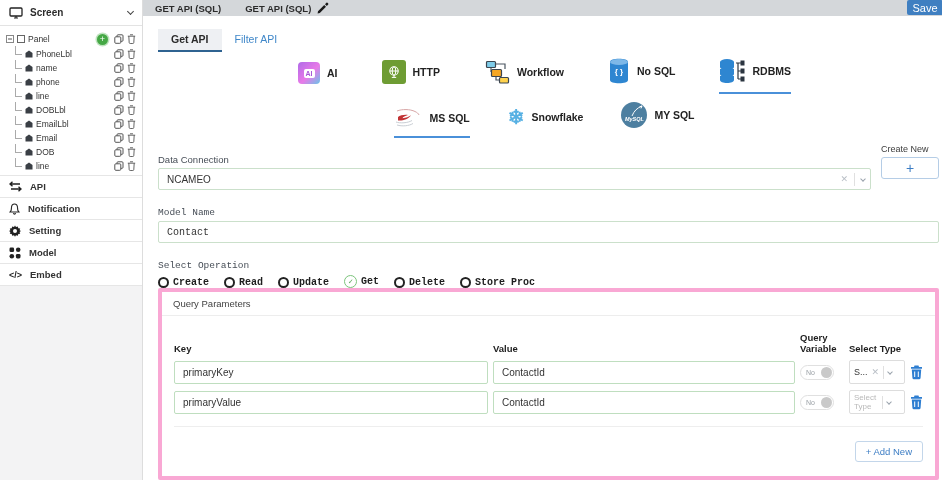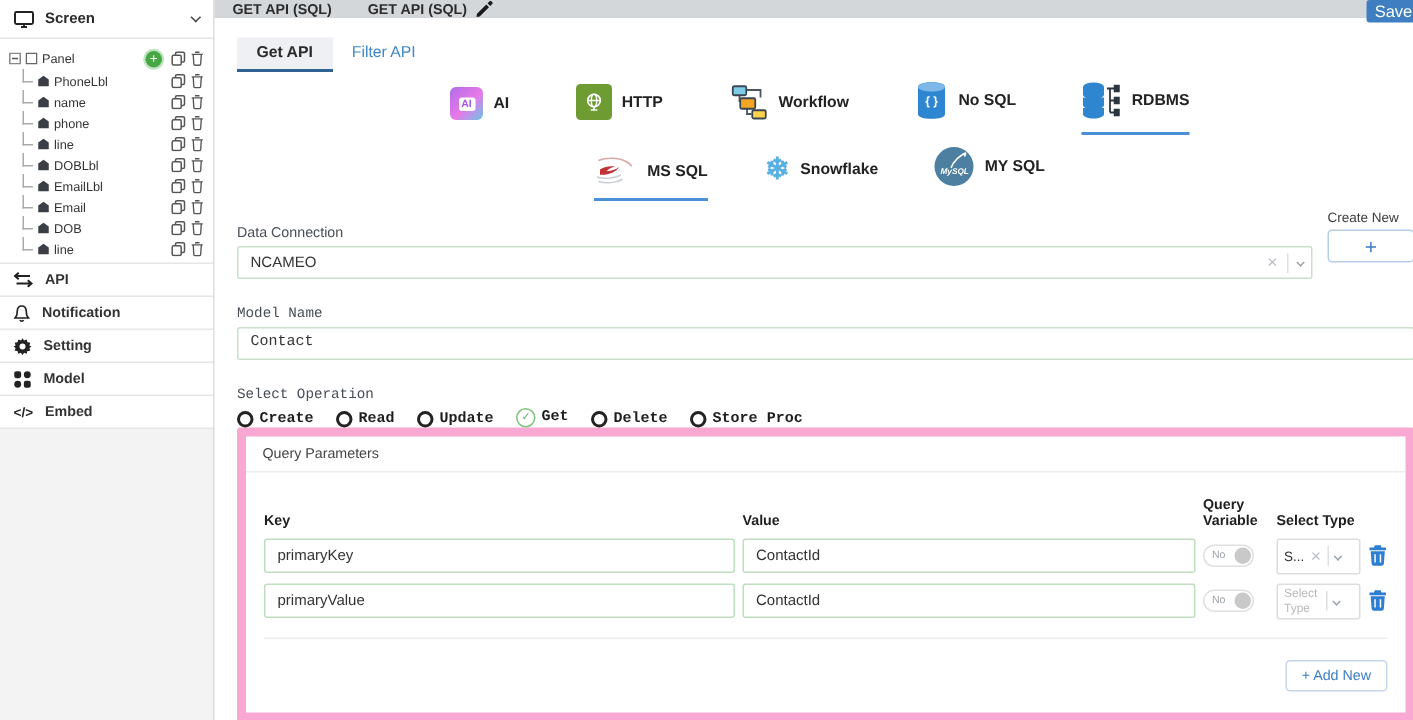--- a/index.html
+++ b/index.html
@@ -58,21 +58,21 @@
   .vdiv { width:1px; height:13px; background:#e0e0e0; }
   .dc-right { width:58px; display:flex; flex-direction:column; }
   .create-new { font-size:9px; color:#3c3c3c; margin:-10px 0 3px 0; white-space:nowrap; }
   .plus-btn { height:22px; border:1px solid #b5cde6; border-radius:3px; background:#fff; color:#3c7dc4; font-size:14px; line-height:18px; cursor:pointer; font-family:inherit; }
   .sect { margin-top:17px;font-family:Liberation Mono, monospace; }
   .radio-row { display:flex; gap:15px; margin-top:4px; align-items:flex-end; }
   .radio-opt { display:flex; align-items:center; gap:4px; font-size:10px; font-weight:700; color:#1e1e1e; cursor:pointer; }
   .rcircle { width:11px; height:11px; border:2px solid #222; border-radius:50%; background:#fff; }
   .rcheck { width:13px; height:13px; border:1.3px solid #7cc47c; border-radius:50%; color:#56a856; font-size:8px; line-height:11px; text-align:center; }
   
-  .qp-panel { border:6px solid #f9a8d4; border-radius:2px; }
+  .qp-panel { border:4px solid #f9a8d4; border-radius:2px; }
   .qp-header { font-size:9.5px; color:#444; padding:6px 11px; border-bottom:1px solid #ededed; }
   .qp-body { padding:0 12px 14px 12px; }
   .tgrid { display:grid; grid-template-columns:314px 302px 44px 56px 1fr; column-gap:5px; }
   .tgrid.head { margin-top:16px; align-items:end; font-size:9.5px; font-weight:700; color:#1e1e1e; }
   .tgrid.row { margin-top:6px; align-items:center; }
   .cell-inp { height:23px; border:1px solid #bfdebf; border-radius:2px; font-size:10px; color:#333; padding:0 8px; width:100%; font-family:inherit; outline:none; }
   .toggle { width:34px; height:15px; border:1px solid #e0e0e0; border-radius:8px; display:flex; align-items:center; background:#fff; cursor:pointer; }
   .toggle .tx { font-size:7px; color:#9aa0a6; margin-left:5px; }
   .knob { width:11px; height:11px; border-radius:50%; background:#c9c9c9; margin-left:auto; margin-right:1px; }
   .selbox { height:24px; border:1px solid #ddd; border-radius:2px; display:flex; align-items:center; padding:0 4px; gap:4px; background:#fff; cursor:pointer; }

